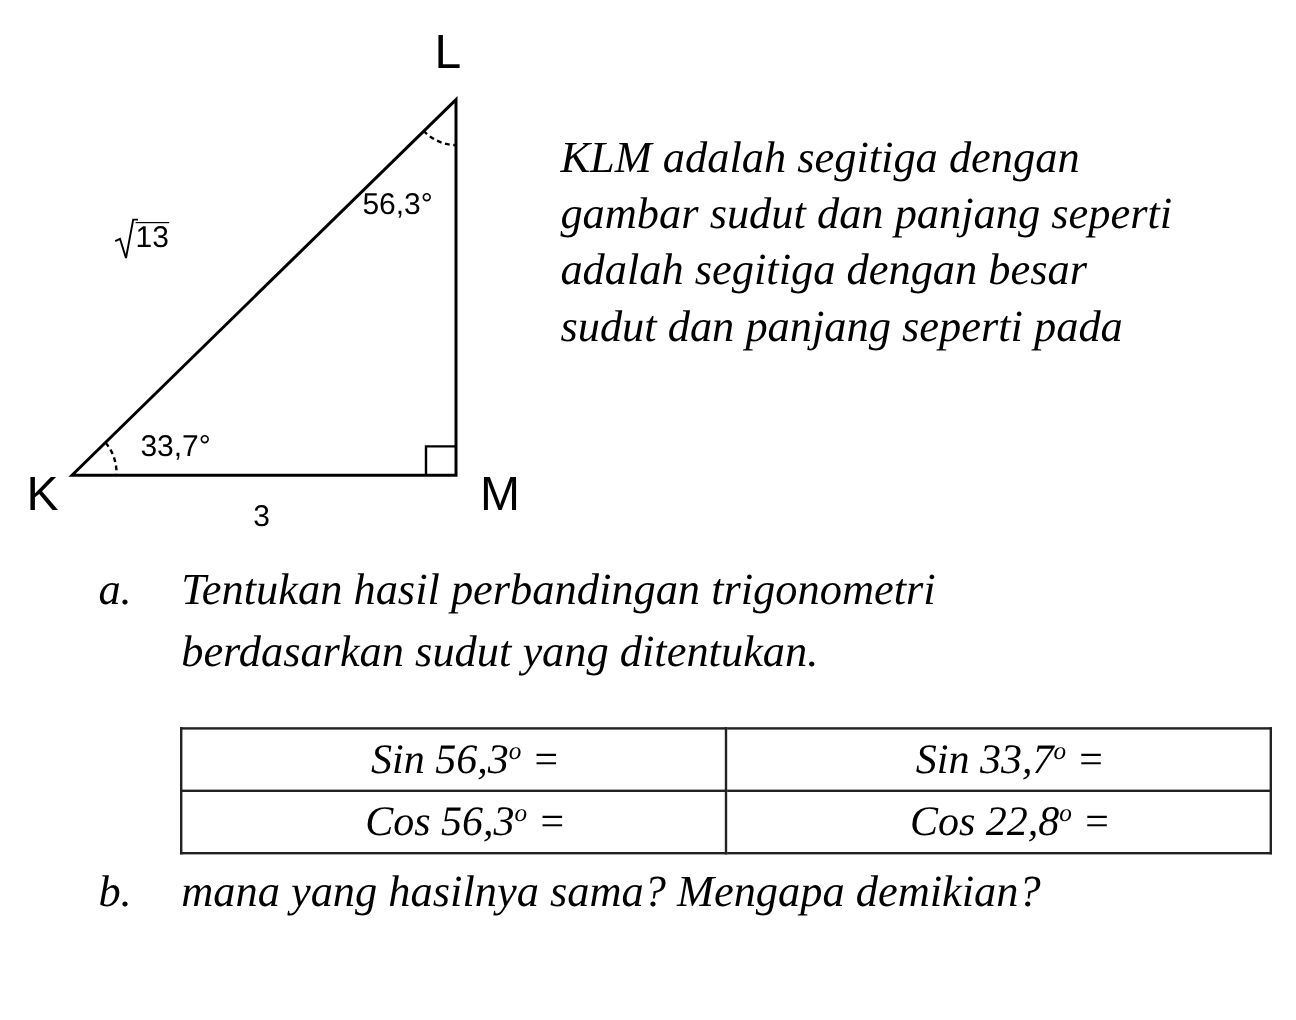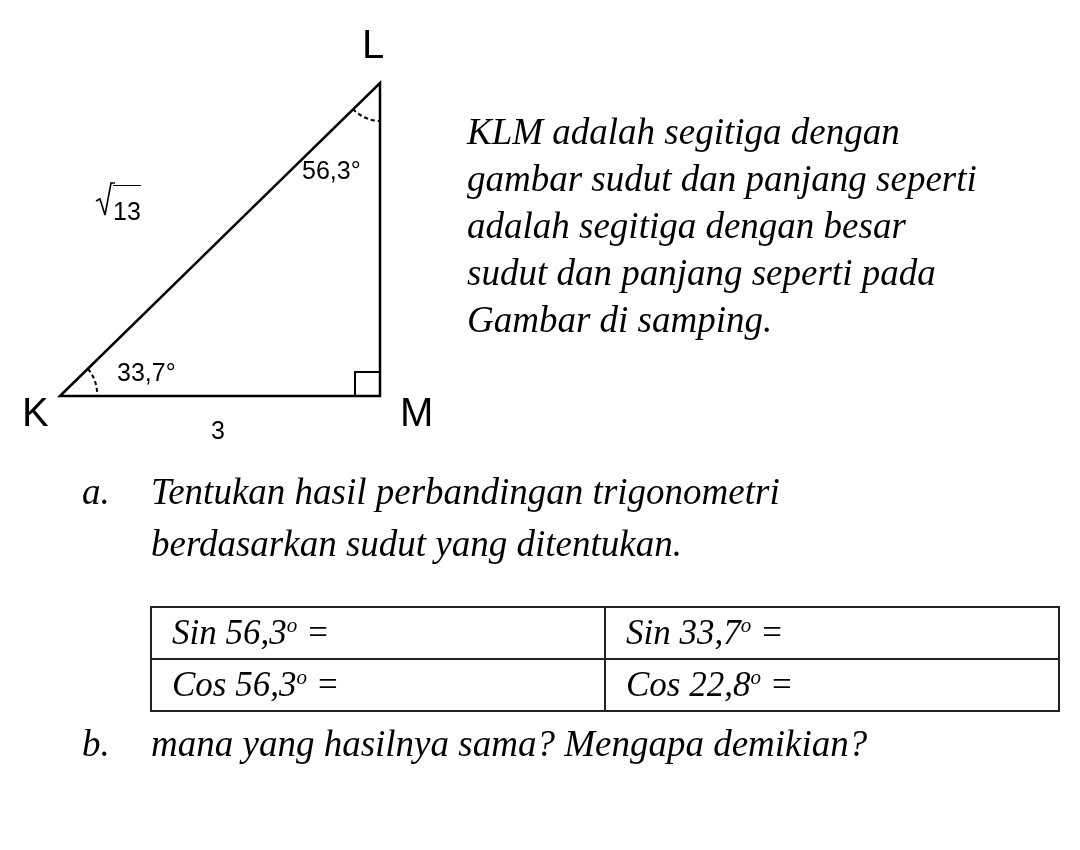--- a/index.html
+++ b/index.html
@@ -8,21 +8,21 @@
   .sans { font-family: "Liberation Sans", "DejaVu Sans", sans-serif; }
   #figure { position:absolute; left:0; top:0; width:450px; height:450px; }
   .vlabel { position:absolute; font-size:40px; line-height:1; }
   .albl { position:absolute; font-size:25px; line-height:1; }
   #desc { position:absolute; left:467px; top:108px; width:600px; font-size:37px; line-height:47px; }
   #desc div { white-space:nowrap; }
   .q { position:absolute; font-size:37px; line-height:52px; }
   .q .num { position:absolute; left:0; top:0; }
   .q .body { position:absolute; left:69px; top:0; white-space:nowrap; }
   #tbl { position:absolute; left:150px; top:606px; border-collapse:collapse; font-size:35px; }
-  #tbl td { border:2px solid #222; height:50px; padding:0 0 0 20px; width:432px; vertical-align:middle; white-space:nowrap; }
+  #tbl td { border:2px solid #222; height:50px; padding:0 0 0 20px; width:432px; vertical-align:middle; white-space:nowrap;text-align:center; }
   sup { font-size:60%; vertical-align:0.55em; line-height:0; }
 </style>
 </head>
 <body>
 
 <div id="figure">
   <svg width="450" height="450" style="position:absolute;left:0;top:0;">
     <polygon points="60,396 380,83 380,396" fill="none" stroke="#000" stroke-width="2.5" stroke-linejoin="miter"></polygon>
     <polyline points="355,396 355,372 380,372" fill="none" stroke="#000" stroke-width="2"></polyline>
     <path d="M88,369 A38,38 0 0 1 97,396" fill="none" stroke="#000" stroke-width="2" stroke-dasharray="4,3"></path>
@@ -31,30 +31,29 @@
   <div class="vlabel sans" style="left:362px;top:24px;">L</div>
   <div class="vlabel sans" style="left:22px;top:392px;">K</div>
   <div class="vlabel sans" style="left:400px;top:392px;">M</div>
   <div class="albl sans" style="left:302px;top:158px;">56,3°</div>
   <div class="albl sans" style="left:117px;top:360px;">33,7°</div>
   <div class="albl sans" style="left:211px;top:418px;">3</div>
   <div class="albl sans" style="left:95px;top:185px;">
     <svg width="20" height="36" style="position:absolute;left:0;top:-4px;">
       <polyline points="1,20 5,18 10,34 16,2 20,2" fill="none" stroke="#000" stroke-width="1.6"></polyline>
     </svg>
-    <span style="position:absolute;left:18px;top:0;border-top:1.6px solid #000;padding-top:13px;">13</span>
+    <span style="position:absolute;left:18px;top:0;border-top:1.6px solid #000;padding-top:0;">13</span>
   </div>
 </div>
 
 <div id="desc" class="serif">
   <div>KLM adalah segitiga dengan</div>
   <div>gambar sudut dan panjang seperti</div>
   <div>adalah segitiga dengan besar</div>
   <div>sudut dan panjang seperti pada</div>
-  <div>Gambar di samping.</div>
 </div>
 
 <div class="q serif" style="left:82px;top:466px;">
   <span class="num">a.</span>
   <div class="body">
     <div>Tentukan hasil perbandingan trigonometri</div>
     <div>berdasarkan sudut yang ditentukan.</div>
   </div>
 </div>
 

